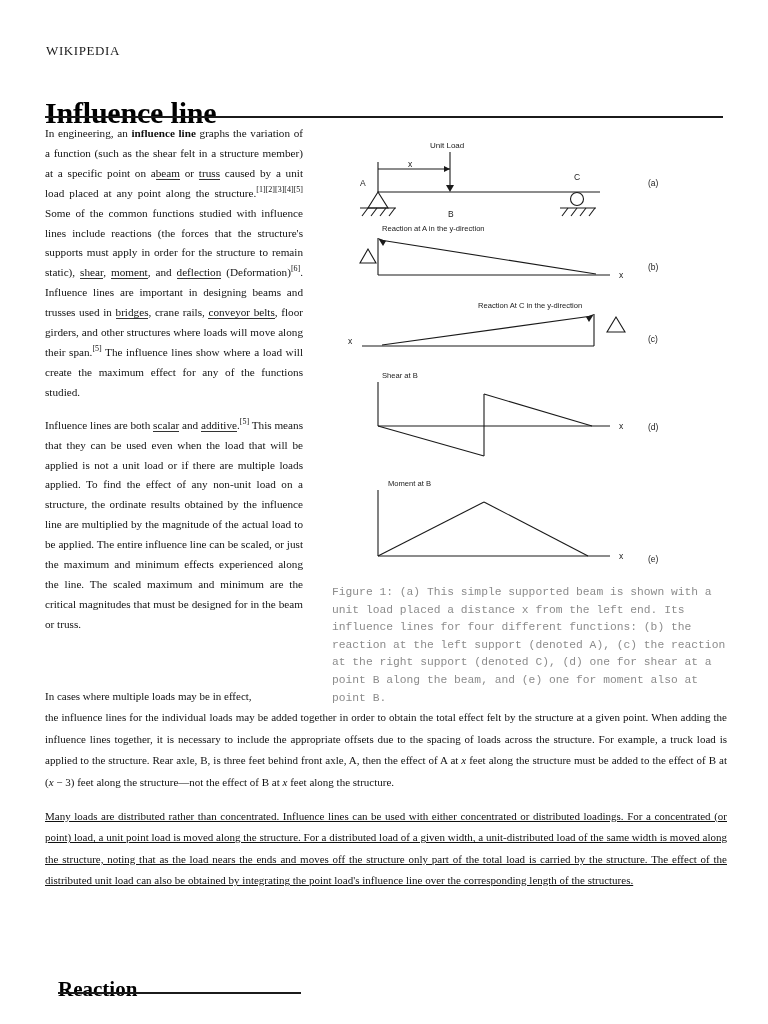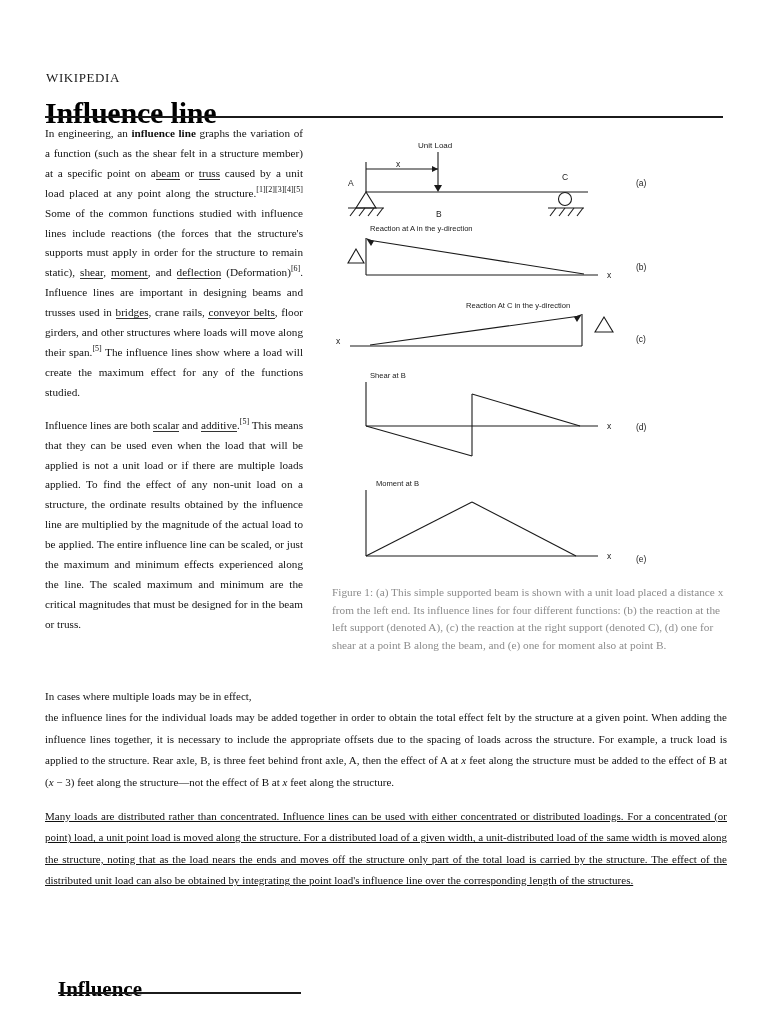--- a/index.html
+++ b/index.html
@@ -26,21 +26,20 @@
   .wordmark {
     position: absolute;
     left: 46px;
     top: 38px;
     font-family: "Liberation Serif", "DejaVu Serif", serif;
     font-size: 19px;
     letter-spacing: 0.6px;
     color: #1a1a1a;
     font-variant: small-caps;
     text-transform: lowercase;
-    margin-top: 27px;
   }
   .wordmark::first-letter { font-size: 19px; }
 
   .page-title {
     position: absolute;
     left: 45px;
     top: 76px;
     font-family: "Liberation Serif", "DejaVu Serif", serif;
     font-size: 30px;
     font-weight: bold;
@@ -78,33 +77,33 @@
   }
   sup.ref {
     font-size: 8px;
     vertical-align: super;
     line-height: 0;
   }
 
   
   .figure {
     position: absolute;
-    left: 326px;
+    left: 338px;
     top: 130px;
     width: 400px;
     height: 450px;
   }
   .figure svg { display: block; }
 
   .caption {
     position: absolute;
     left: 332px;
     top: 584px;
     width: 396px;
-    font-family: Liberation Serif, serif;
+    font-family: Liberation Mono, monospace;
     font-size: 11.3px;
     line-height: 17.6px;
     color: #8c8c8c;
   }
 
   
   .col-full {
     position: absolute;
     left: 45px;
     width: 682px;
@@ -252,16 +251,16 @@
   <div class="caption">Figure 1: (a) This simple supported beam is shown with a unit load placed a distance x from the left end. Its influence lines for four different functions: (b) the reaction at the left support (denoted A), (c) the reaction at the right support (denoted C), (d) one for shear at a point B along the beam, and (e) one for moment also at point B.</div>
 
   <div class="col-full fw1">
     <p>In cases where multiple loads may be in effect,<br>the influence lines for the individual loads may be added together in order to obtain the total effect felt by the structure at a given point. When adding the influence lines together, it is necessary to include the appropriate offsets due to the spacing of loads across the structure. For example, a truck load is applied to the structure. Rear axle, B, is three feet behind front axle, A, then the effect of A at <span class="it">x</span> feet along the structure must be added to the effect of B at (<span class="it">x</span> − 3) feet along the structure—not the effect of B at <span class="it">x</span> feet along the structure.</p>
   </div>
 
   <div class="col-full fw2">
     <p>Many loads are distributed rather than concentrated. Influence lines can be used with either concentrated or distributed loadings. For a concentrated (or point) load, a unit point load is moved along the structure. For a distributed load of a given width, a unit-distributed load of the same width is moved along the structure, noting that as the load nears the ends and moves off the structure only part of the total load is carried by the structure. The effect of the distributed unit load can also be obtained by integrating the point load's influence line over the corresponding length of the structures.</p>
   </div>
 
-  <h2 class="contents-heading">Influence</h2>
+  <h2 class="contents-heading">Reaction</h2>
   <div class="contents-rule"></div>
 
 </div>
 
 </body></html>

